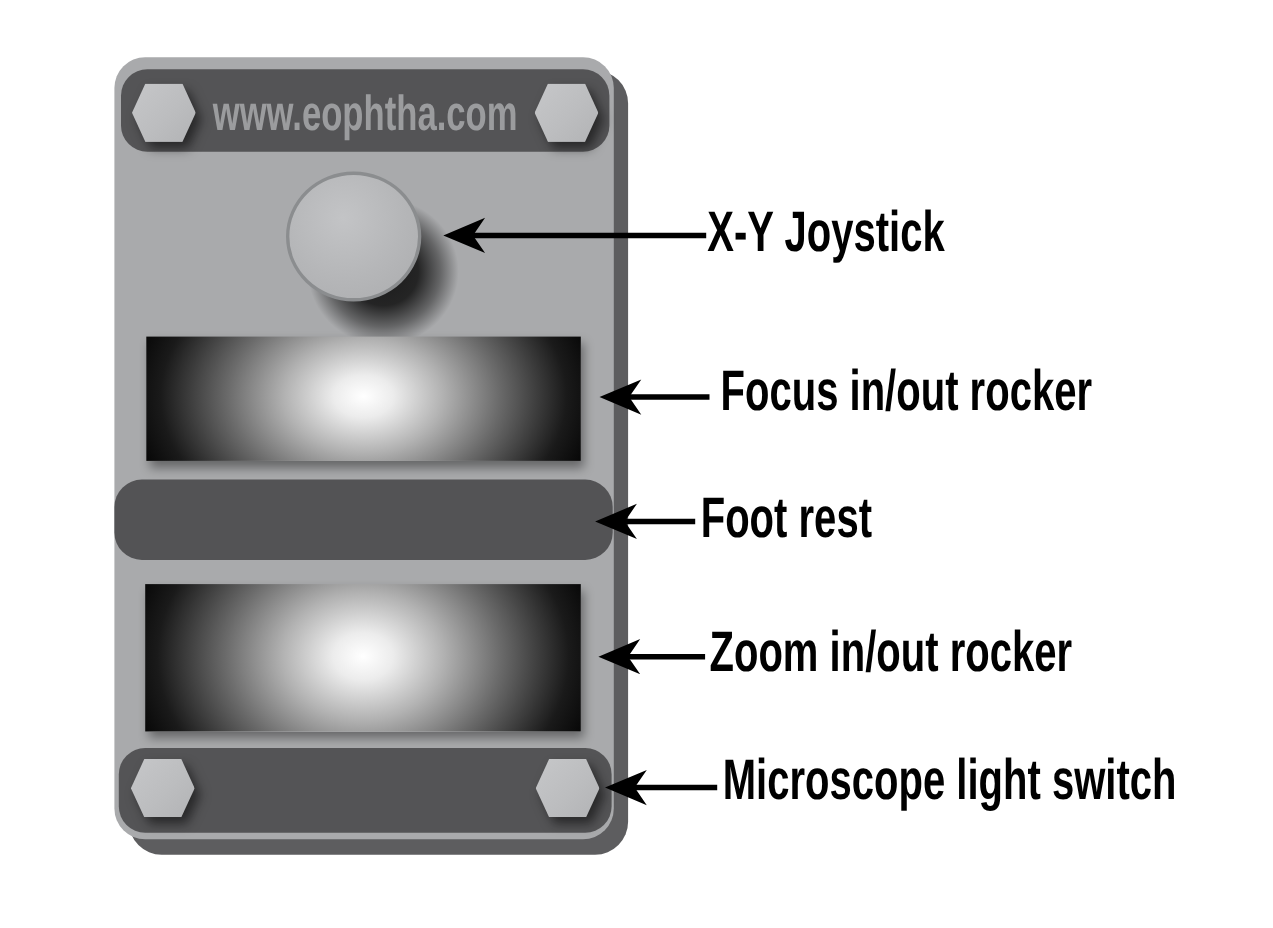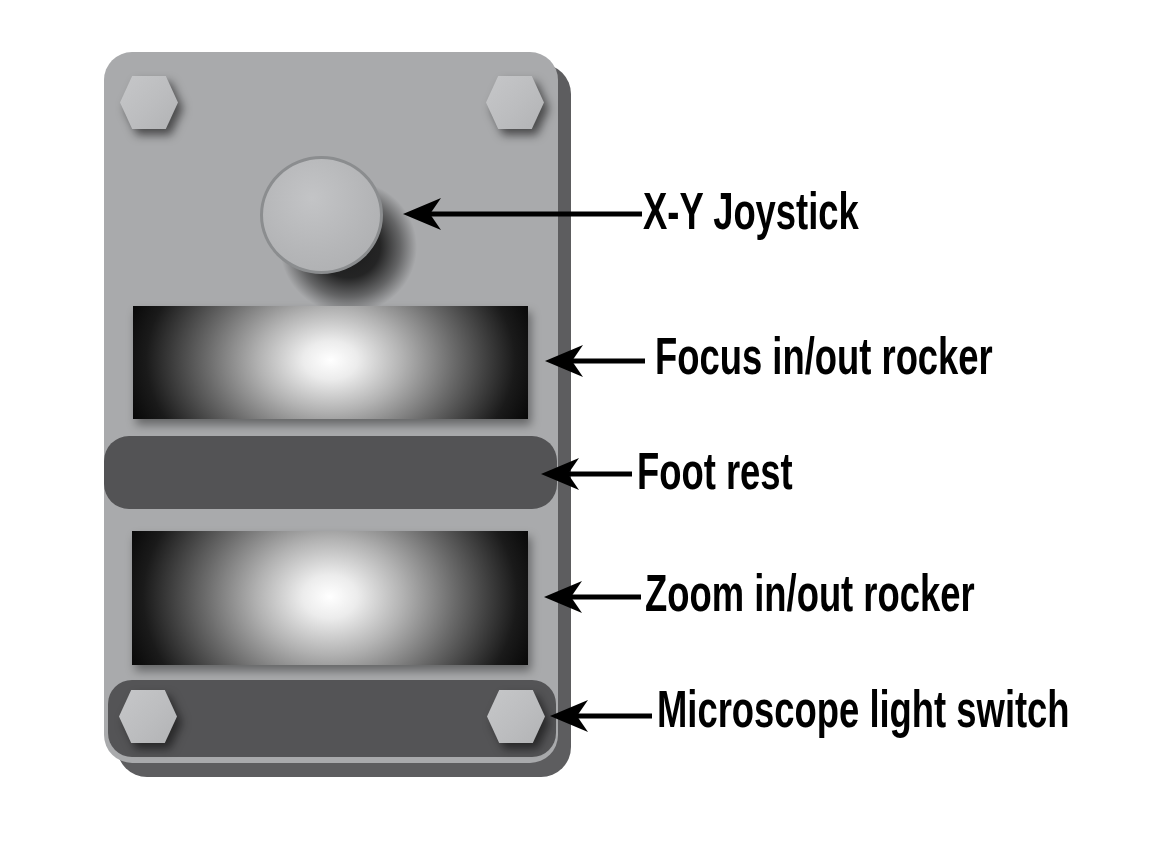--- a/index.html
+++ b/index.html
@@ -100,20 +100,23 @@
   .label-5{left:657px;top:683px;}
 </style>
 </head>
 <body>
 
 <div class="canvas">
 
   <div class="abs device-shadow"></div>
   <div class="abs device-body"></div>
 
+  <div class="abs plate top">
+    <div class="site">www.eophtha.com</div>
+  </div>
   <div class="abs bolt-wrap bolt-tl">
       <div class="bolt"></div>
     </div>
   <div class="abs bolt-wrap bolt-tr">
       <div class="bolt"></div>
     </div>
 
   <div class="abs knob-shadow"></div>
   <div class="abs knob"></div>
 

